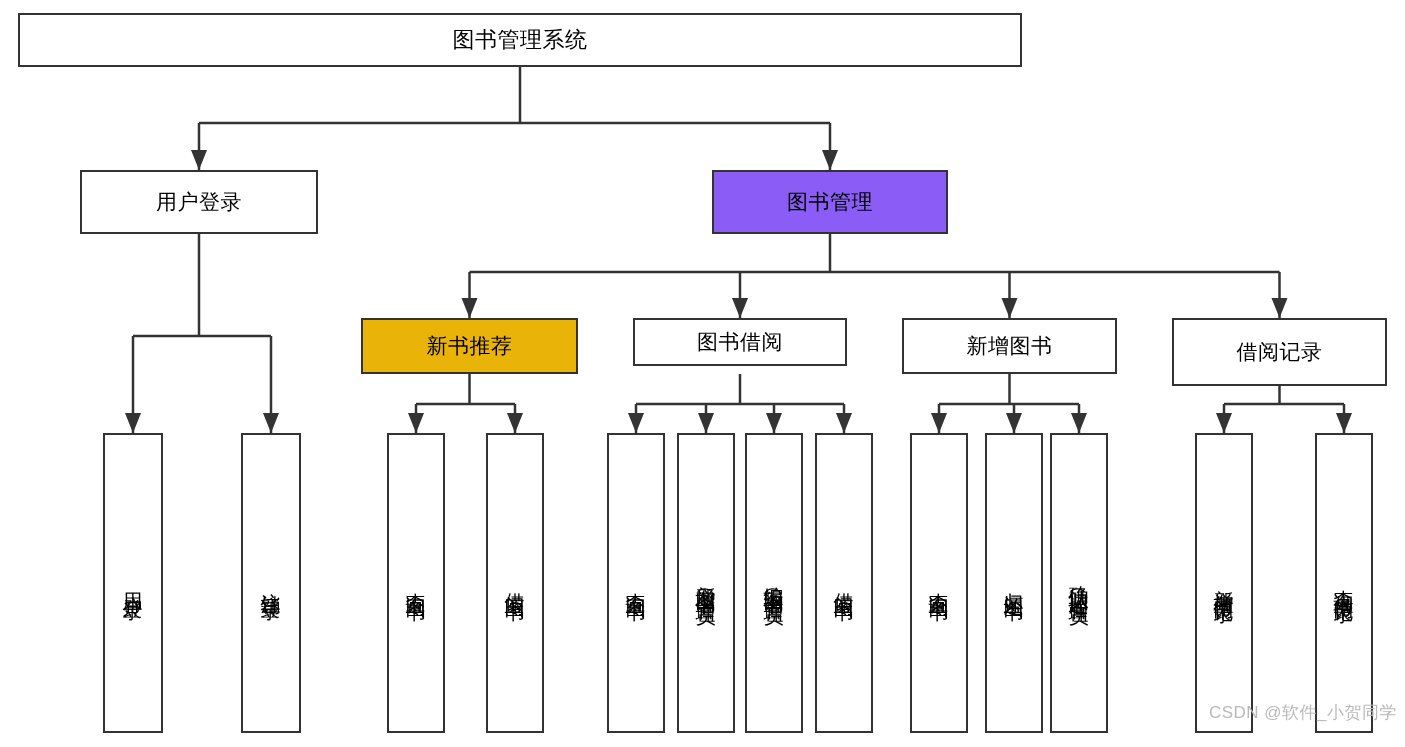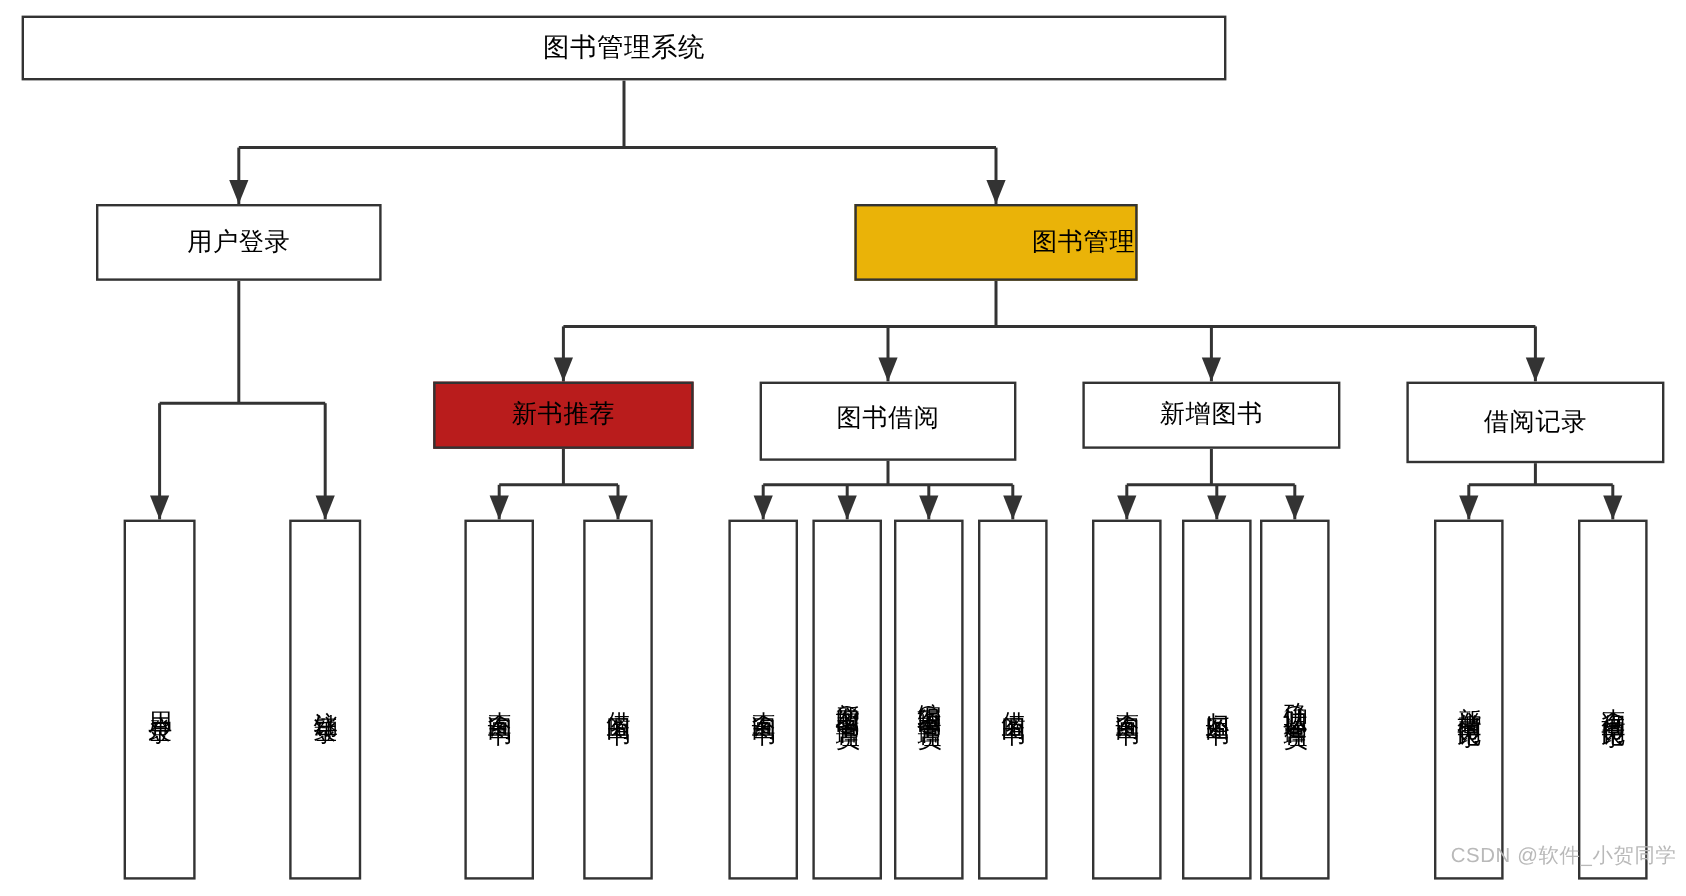--- a/index.html
+++ b/index.html
@@ -129,27 +129,27 @@
       </g>
   </svg>
 
   <div id="nodes">
       <div class="node-box horiz root" style="left: 18px; top: 13px; width: 1004px; height: 54px; border-color: rgb(51, 51, 51); background: rgb(255, 255, 255);">
         <span class="node-label" style="color: rgb(0, 0, 0);">图书管理系统</span>
       </div>
       <div class="node-box horiz" style="left: 80px; top: 170px; width: 238px; height: 64px; border-color: rgb(51, 51, 51); background: rgb(255, 255, 255);">
         <span class="node-label" style="color: rgb(0, 0, 0);">用户登录</span>
       </div>
-      <div class="node-box horiz" style="left: 712px; top: 170px; width: 236px; height: 64px; border-color: rgb(51, 51, 51); background: #eab308; justify-content: flex-end;">
+      <div class="node-box horiz" style="left: 712px; top: 170px; width: 236px; height: 64px; border-color: rgb(51, 51, 51); background: #8b5cf6;">
         <span class="node-label" style="color: rgb(0, 0, 0);">图书管理</span>
       </div>
-      <div class="node-box horiz" style="left: 361px; top: 318px; width: 217px; height: 56px; border-color: rgb(51, 51, 51); background: #b91c1c;">
+      <div class="node-box horiz" style="left: 361px; top: 318px; width: 217px; height: 56px; border-color: rgb(51, 51, 51); background: #eab308;">
         <span class="node-label" style="color: rgb(0, 0, 0);">新书推荐</span>
       </div>
-      <div class="node-box horiz" style="left: 633px; top: 318px; width: 214px; height: 66px; border-color: rgb(51, 51, 51); background: rgb(255, 255, 255); font-family: Liberation Mono, monospace;">
+      <div class="node-box horiz" style="left: 633px; top: 318px; width: 214px; height: 48px; border-color: rgb(51, 51, 51); background: rgb(255, 255, 255);">
         <span class="node-label" style="color: rgb(0, 0, 0);">图书借阅</span>
       </div>
       <div class="node-box horiz" style="left: 902px; top: 318px; width: 215px; height: 56px; border-color: rgb(51, 51, 51); background: rgb(255, 255, 255);">
         <span class="node-label" style="color: rgb(0, 0, 0);">新增图书</span>
       </div>
       <div class="node-box horiz" style="left: 1172px; top: 318px; width: 215px; height: 68px; border-color: rgb(51, 51, 51); background: rgb(255, 255, 255);">
         <span class="node-label" style="color: rgb(0, 0, 0);">借阅记录</span>
       </div>
       <div class="node-box vert" style="left: 103px; top: 433px; width: 60px; height: 300px; border-color: rgb(51, 51, 51); background: rgb(255, 255, 255);">
         <span class="node-label" style="color: rgb(0, 0, 0);">用户登录</span>

